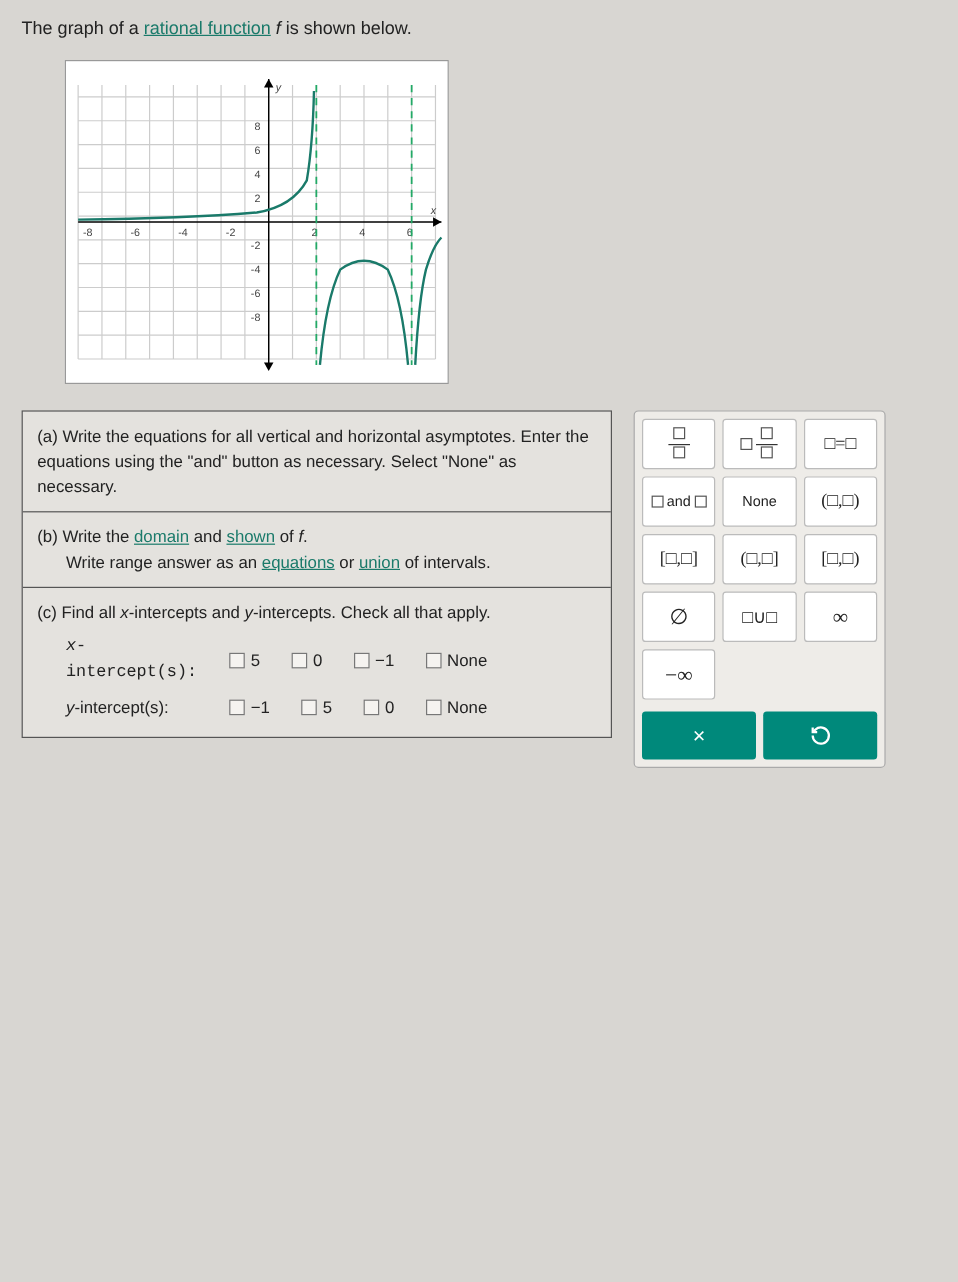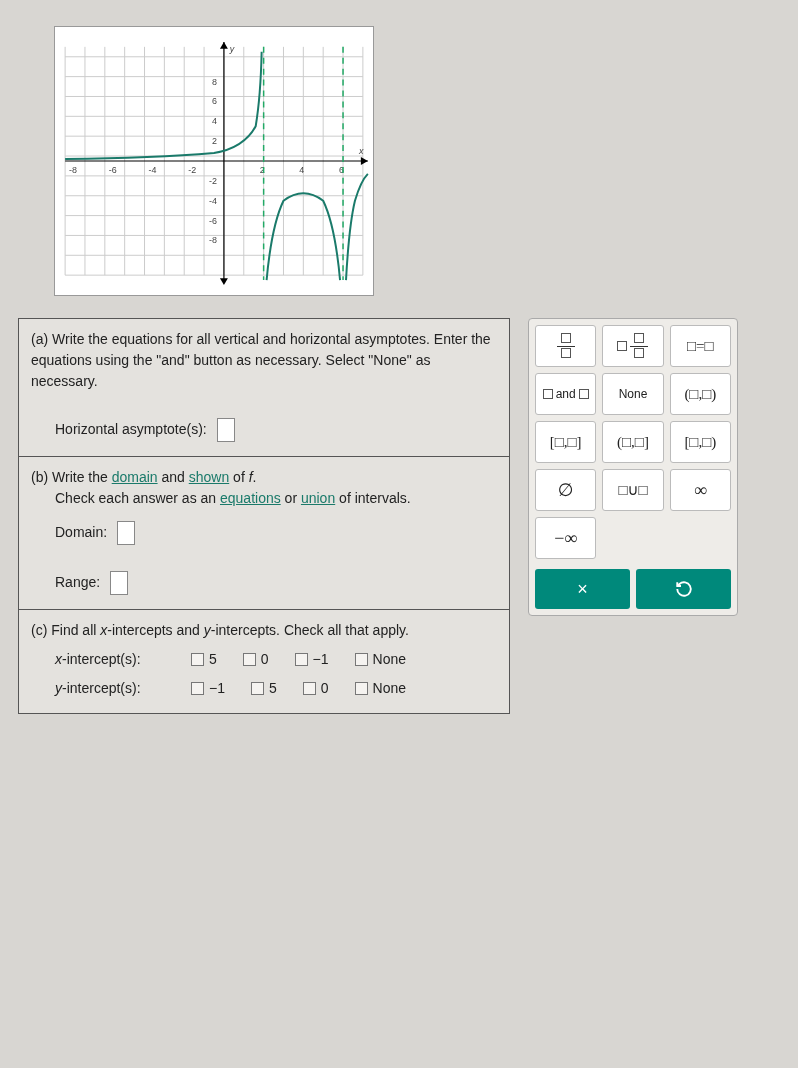--- a/index.html
+++ b/index.html
@@ -109,20 +109,23 @@
       justify-content: center;
       cursor: pointer;
       font-size: 18px;
     }
     .neg-inf-cell { grid-column: 1 / 2; }
   </style>
 </head>
 <body>
 
 <div class="intro">
+  <p>
+    <span>The graph of a </span><a class="term-link">rational function</a><span> </span><span class="italic">f</span><span> is shown below.</span>
+  </p>
 </div>
 
 <div class="graph-container">
   <svg class="graph-svg" viewBox="0 0 320 270">
 
     <g stroke="#ccc" stroke-width="1">
       <line x1="10" y1="20" x2="10" y2="250"></line>
         <line x1="30" y1="20" x2="30" y2="250"></line>
       <line x1="50" y1="20" x2="50" y2="250"></line>
         <line x1="70" y1="20" x2="70" y2="250"></line>
@@ -191,45 +194,33 @@
     </g>
   </svg>
 </div>
 
 <div class="main-row">
   <div class="questions">
 
     <div class="section">
       <span class="q-label">(a)</span>
       <span>Write the equations for all vertical and horizontal asymptotes. Enter the equations using the "and" button as necessary. Select "None" as necessary.</span>
-      <div class="sub-row" style="margin-top:26px;">
-        <span>Horizontal asymptote(s):</span>
-        <span class="input-box"></span>
-      </div>
     </div>
 
     <div class="section">
       <span class="q-label">(b)</span>
       <span>Write the </span><a class="term-link">domain</a><span> and </span><a class="term-link">shown</a><span> of </span><span class="italic">f</span><span>.</span><br>
-      <span style="margin-left:24px;">Check each answer as an </span><a class="term-link">equations</a><span> or </span><a class="term-link">union</a><span> of intervals.</span>
-      <div class="sub-row">
-        <span>Domain:</span>
-        <span class="input-box"></span>
-      </div>
-      <div class="sub-row" style="margin-top:26px;">
-        <span>Range:</span>
-        <span class="input-box"></span>
-      </div>
+      <span style="margin-left:24px;">Write range answer as an </span><a class="term-link">equations</a><span> or </span><a class="term-link">union</a><span> of intervals.</span>
     </div>
 
     <div class="section">
       <span class="q-label">(c)</span>
       <span>Find all </span><span class="italic">x</span><span>-intercepts and </span><span class="italic">y</span><span>-intercepts. Check all that apply.</span>
       <div class="checkbox-row">
-        <span style="width:110px;"><span class="italic">x</span><span>-intercept(s):</span></span>
+        <span style="width:110px;font-family:Liberation Mono, monospace;"><span class="italic">x</span><span>-intercept(s):</span></span>
         <span class="cb-item">
             <span class="cb"></span>
             <span>5</span>
           </span>
         <span class="cb-item">
             <span class="cb"></span>
             <span>0</span>
           </span>
         <span class="cb-item">
             <span class="cb"></span>

